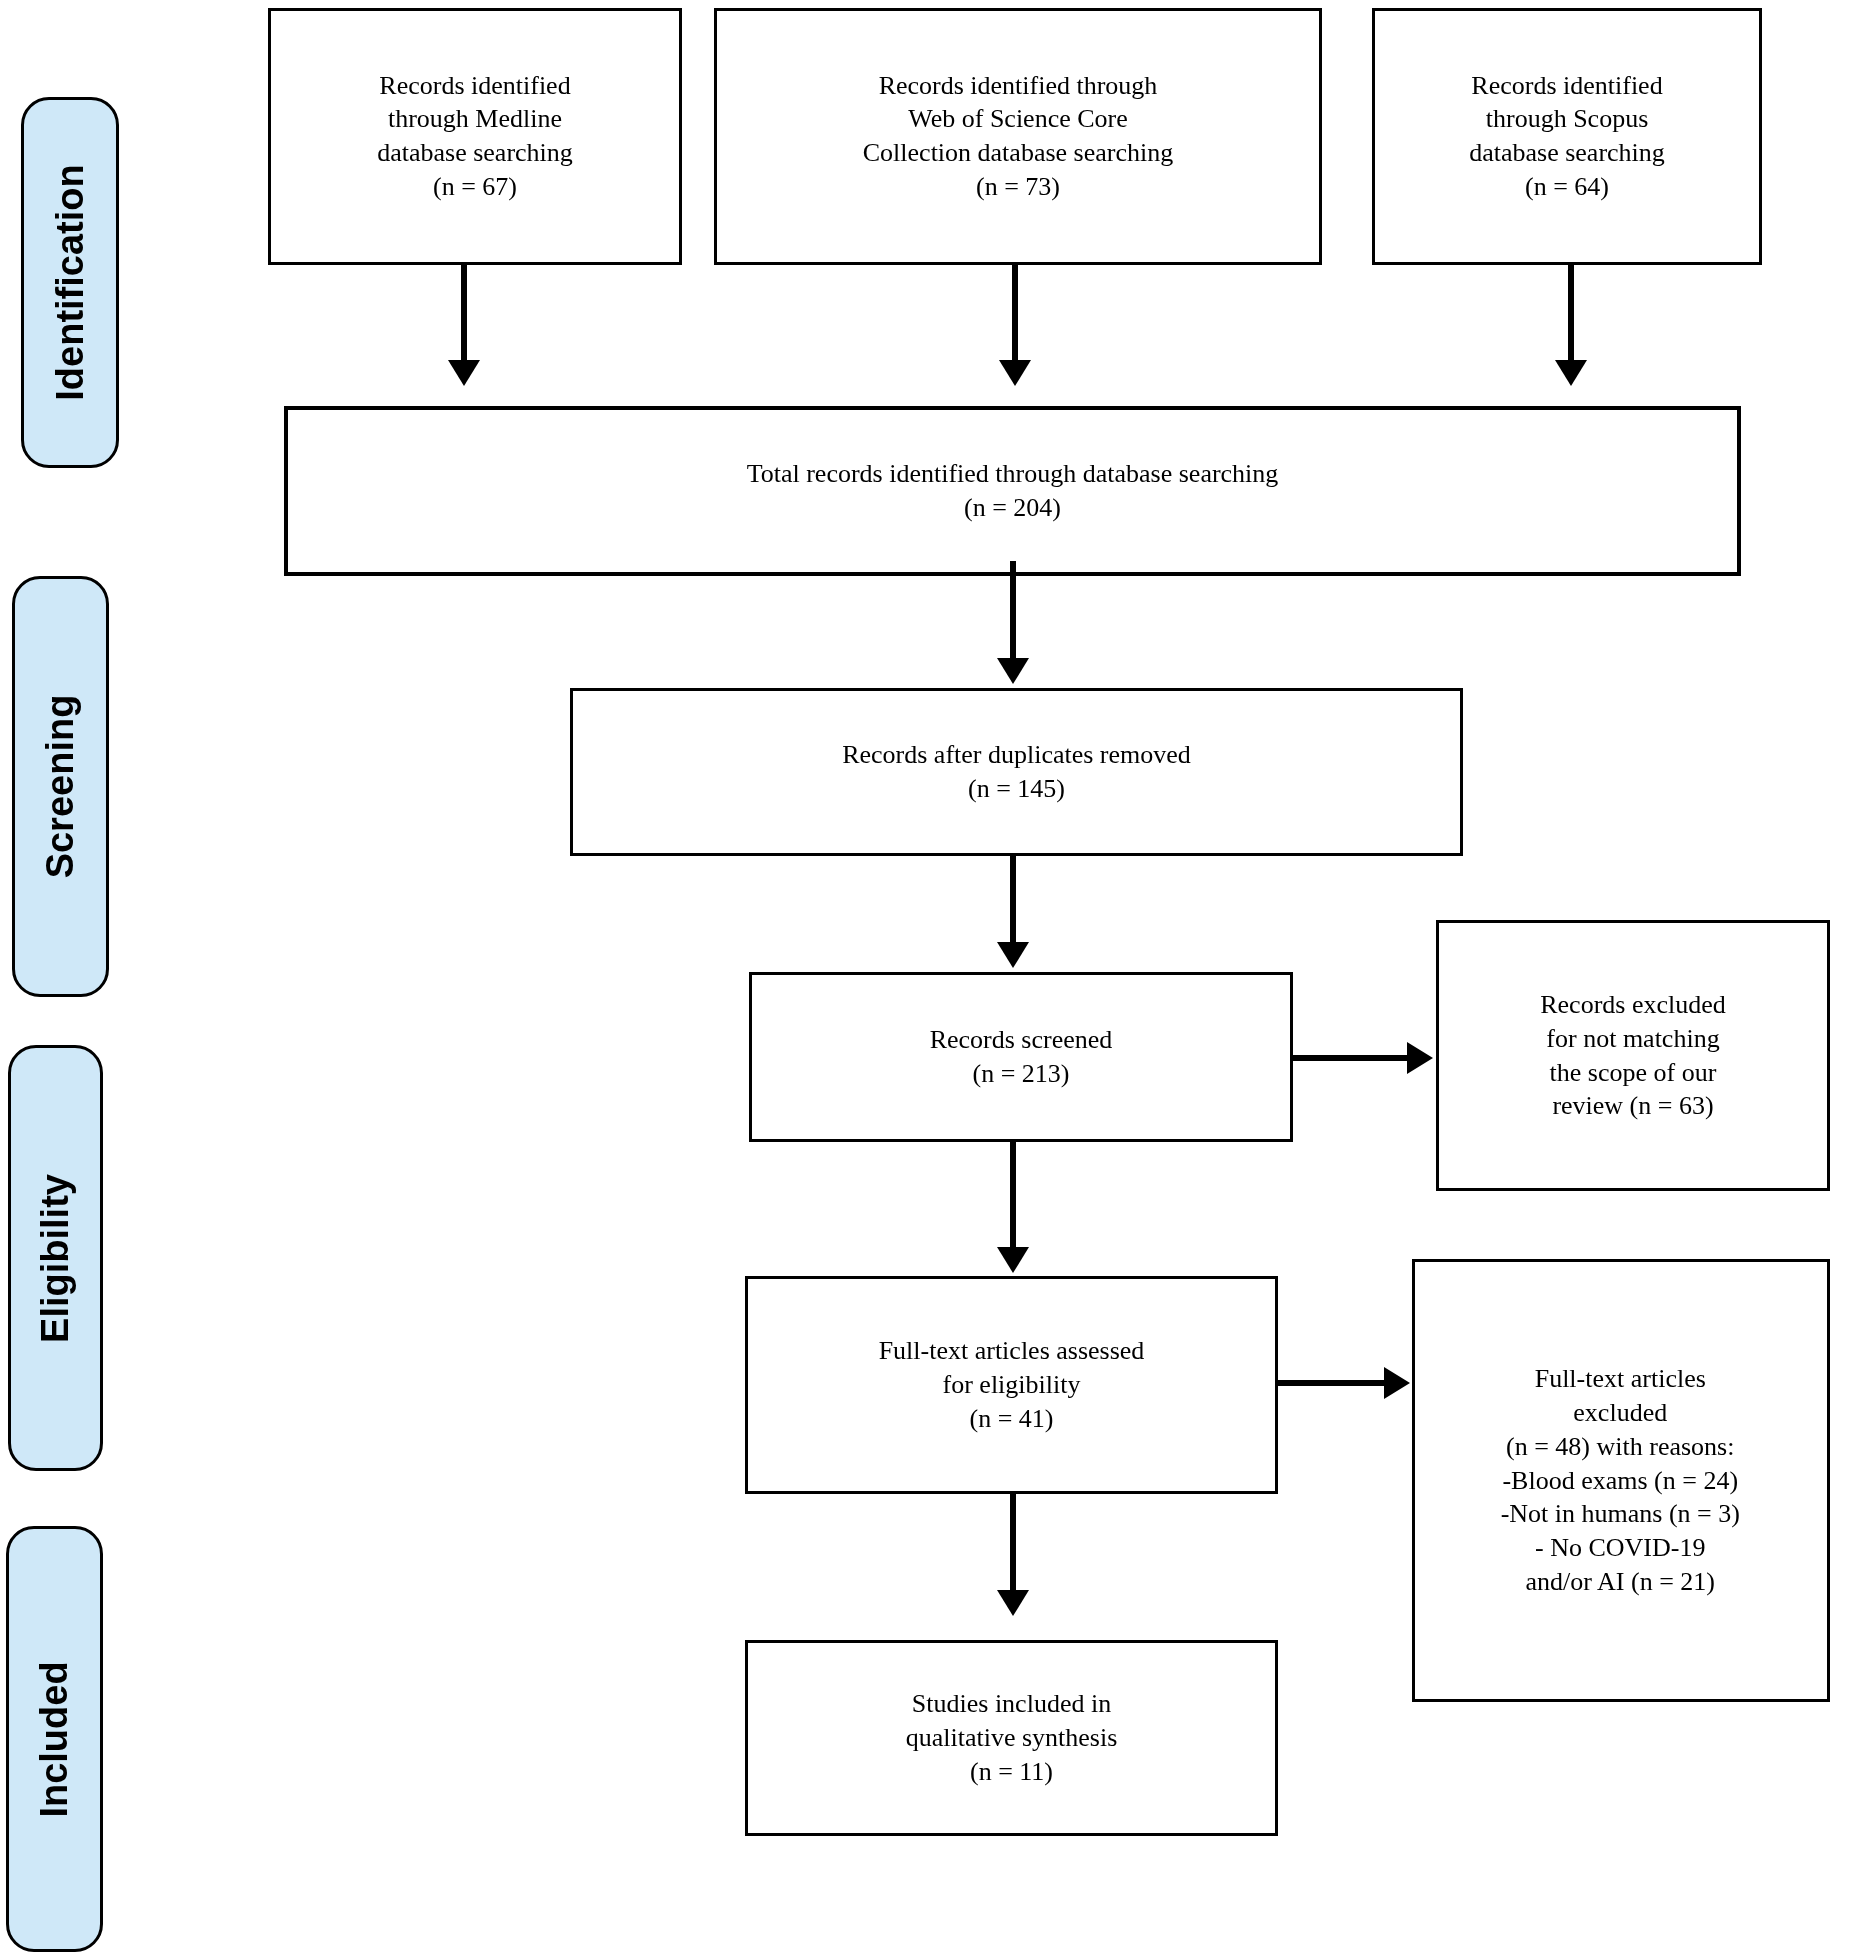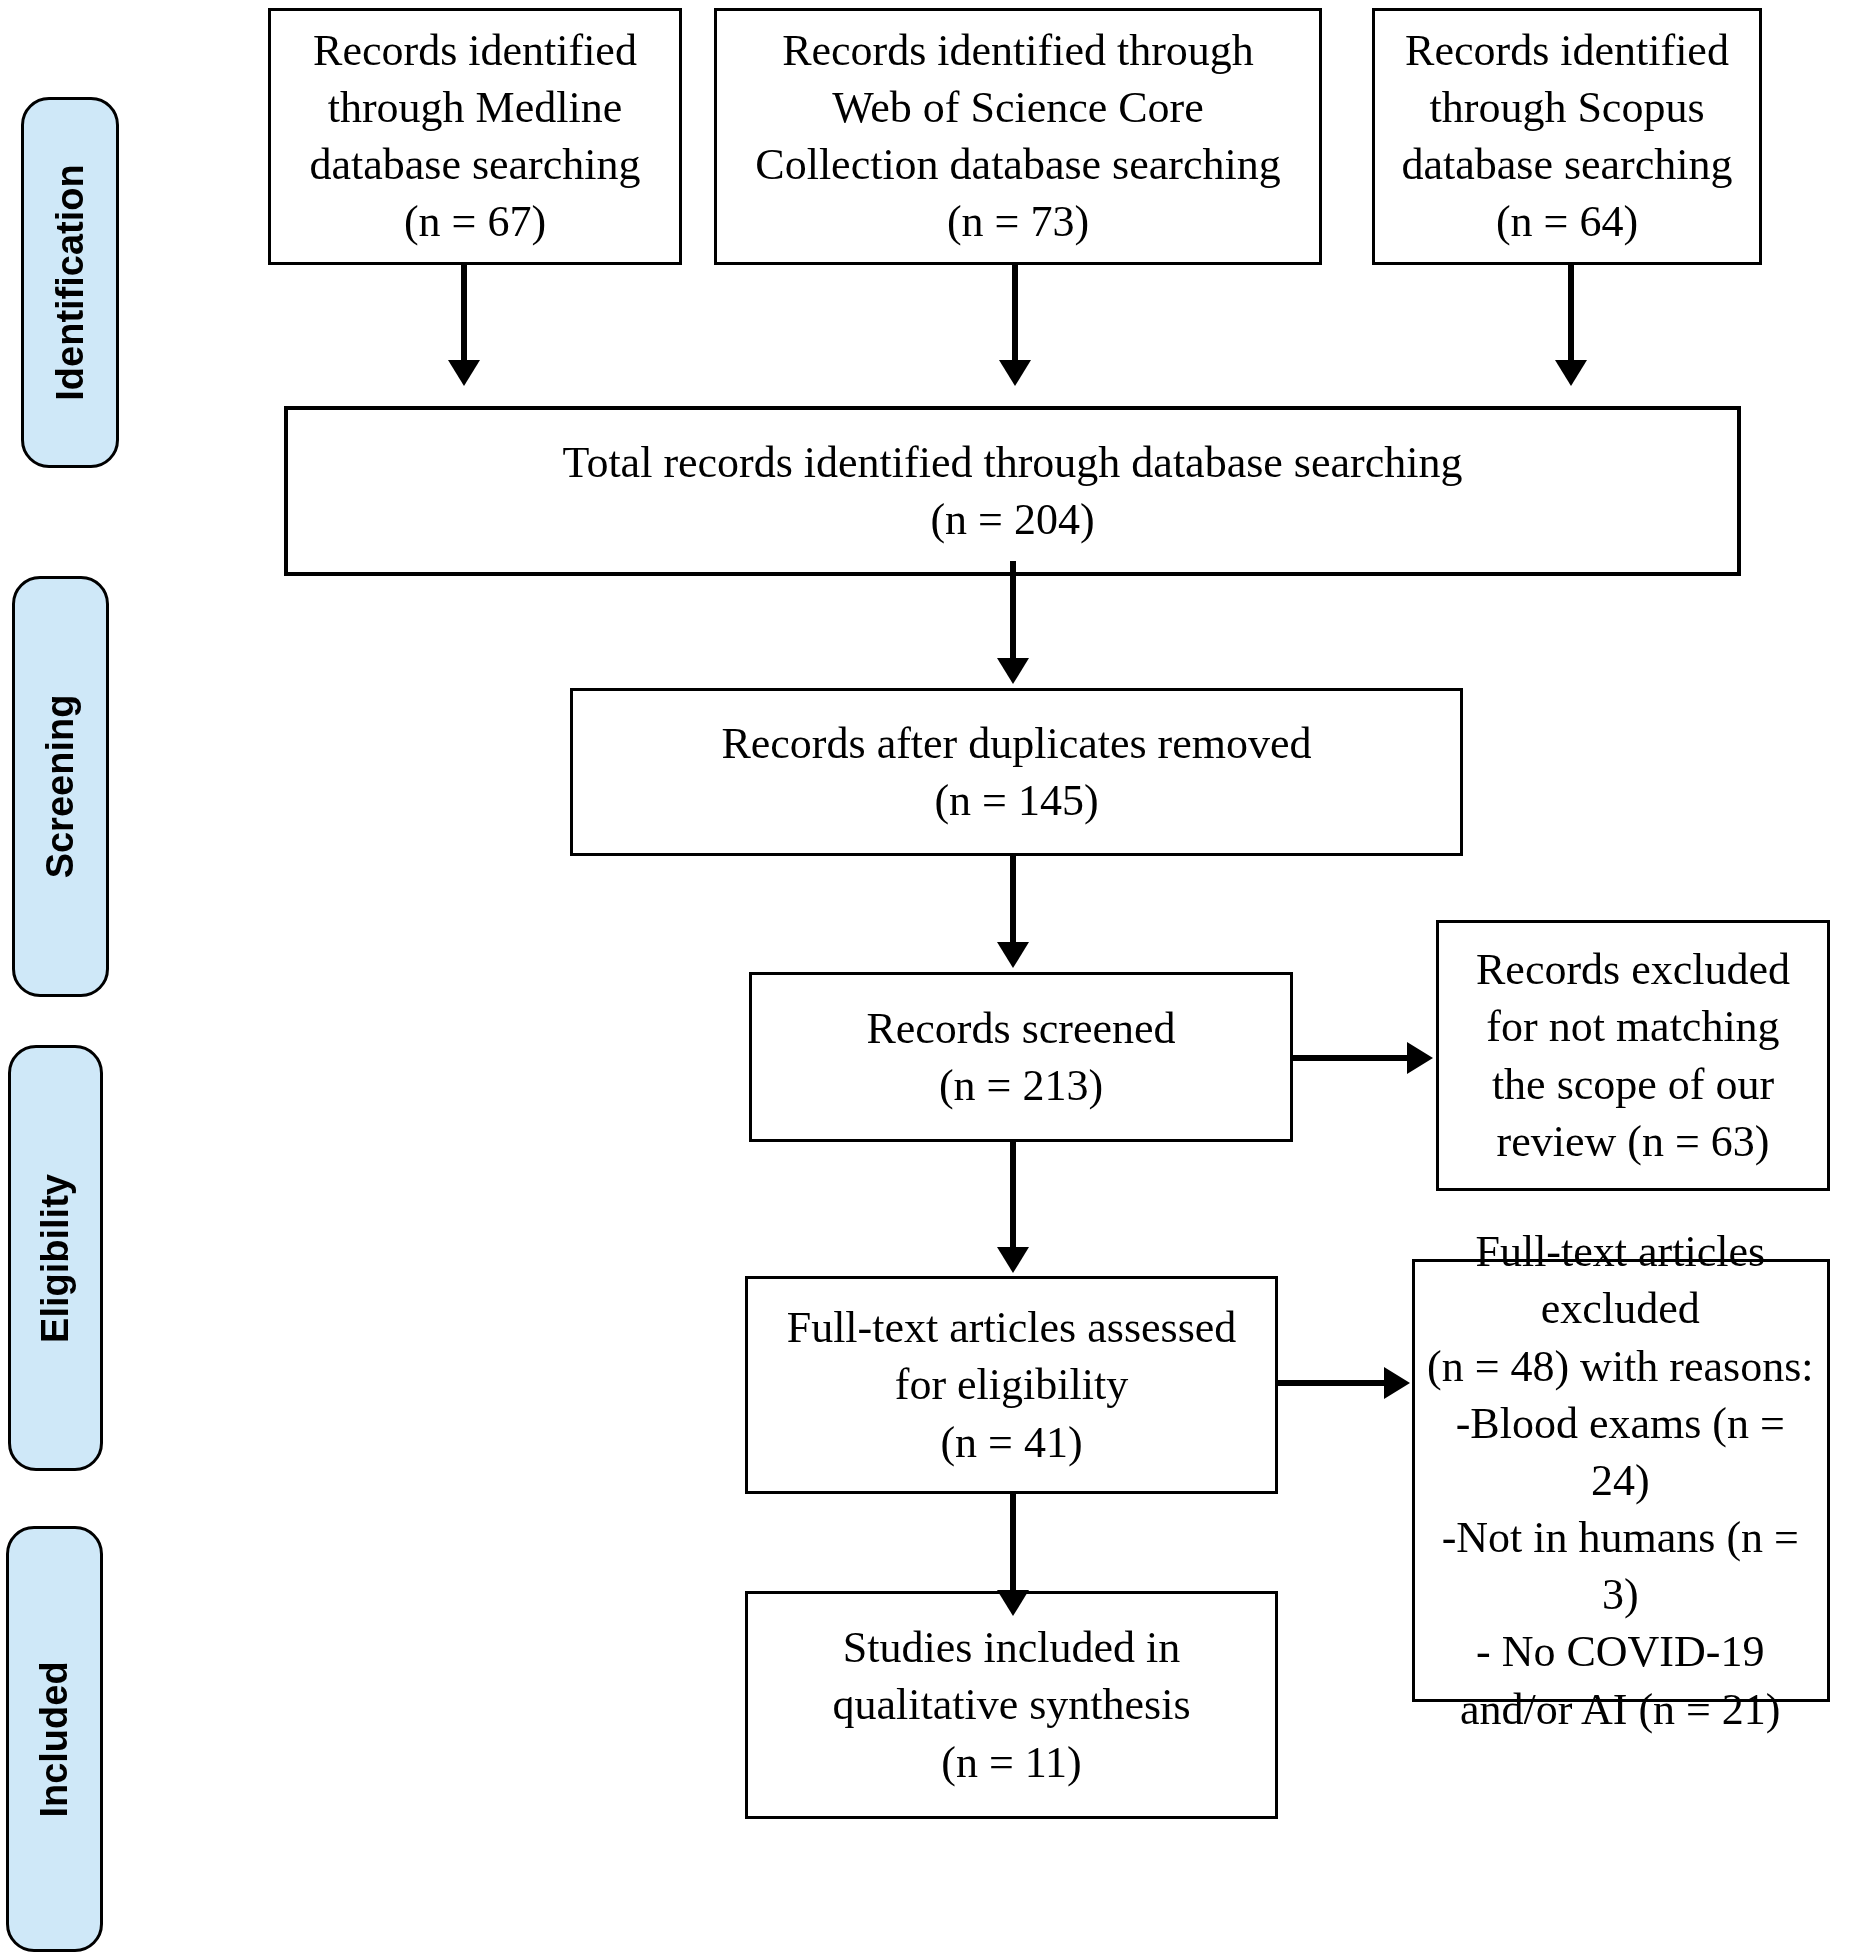--- a/index.html
+++ b/index.html
@@ -15,21 +15,21 @@
   .flowbox {
     position: absolute;
     box-sizing: border-box;
     background: #ffffff;
     border: 3.8px solid #000000;
     display: flex;
     align-items: center;
     justify-content: center;
     text-align: center;
     font-family: "Liberation Serif", "DejaVu Serif", serif;
-    font-size: 44px;
+    font-size: 26px;
     line-height: 1.3;
     color: #000000;
     white-space: pre-line;
     padding: 5.7px 9.5px;
   }
   .flowbox.thick { border-width: 4.7px; }
 
   
   .stage {
     position: absolute;
@@ -122,21 +122,21 @@
 (n = 41)</div>
 
   <div class="flowbox" style="left:1412px; top:1259px; width:418px; height:443px;padding-left:8px;">Full-text articles
 excluded
 (n = 48) with reasons:
 -Blood exams (n = 24)
 -Not in humans (n = 3)
 - No COVID-19
 and/or AI (n = 21)</div>
 
-  <div class="flowbox" style="left:745px; top:1591px; width:533px; height:228px;">Studies included in
+  <div class="flowbox" style="left:745px; top:1640px; width:533px; height:196px;">Studies included in
 qualitative synthesis
 (n = 11)</div>
 
   <div class="varrow" style="left:448px; top:265px; width:32px; height:121px;">
     <div class="shaft"></div>
     <div class="head"></div>
   </div>
   <div class="varrow" style="left:999px; top:265px; width:32px; height:121px;">
     <div class="shaft"></div>
     <div class="head"></div>

